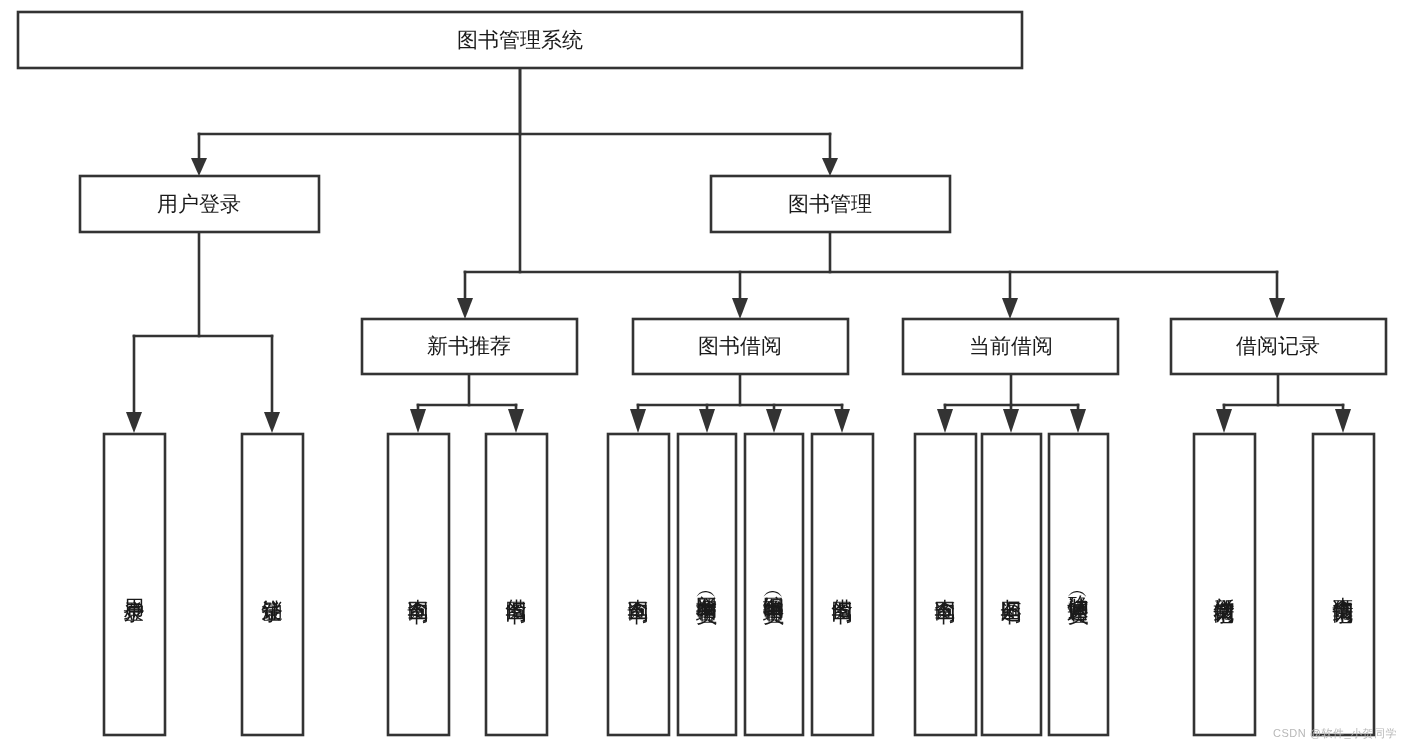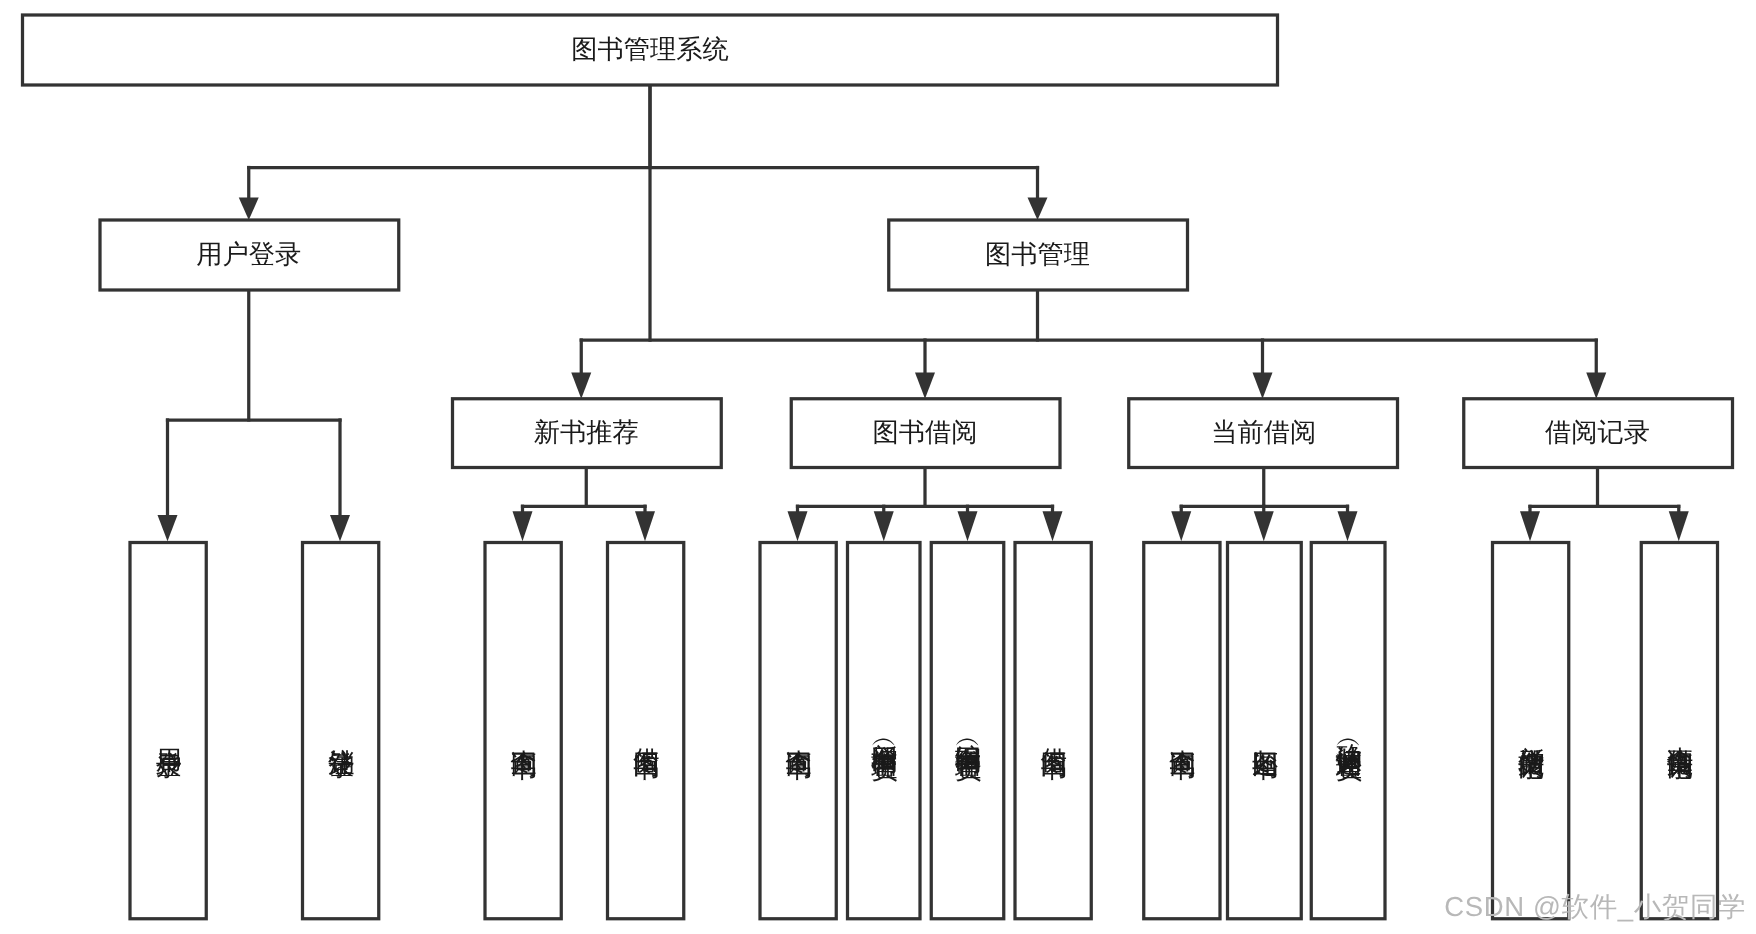--- a/index.html
+++ b/index.html
@@ -64,21 +64,21 @@
     display: flex;
     align-items: center;
     justify-content: center;
     pointer-events: none;
   }
   .watermark {
     position: absolute;
     right: 8px;
     bottom: 6px;
     font-family: "Liberation Sans", "DejaVu Sans", sans-serif;
-    font-size: 22px;
+    font-size: 11px;
     color: #b8b8b8;
     letter-spacing: 0.5px;
     white-space: nowrap;
   }
 </style>
 </head>
 <body>
 
 <div id="diagram-root">
 

